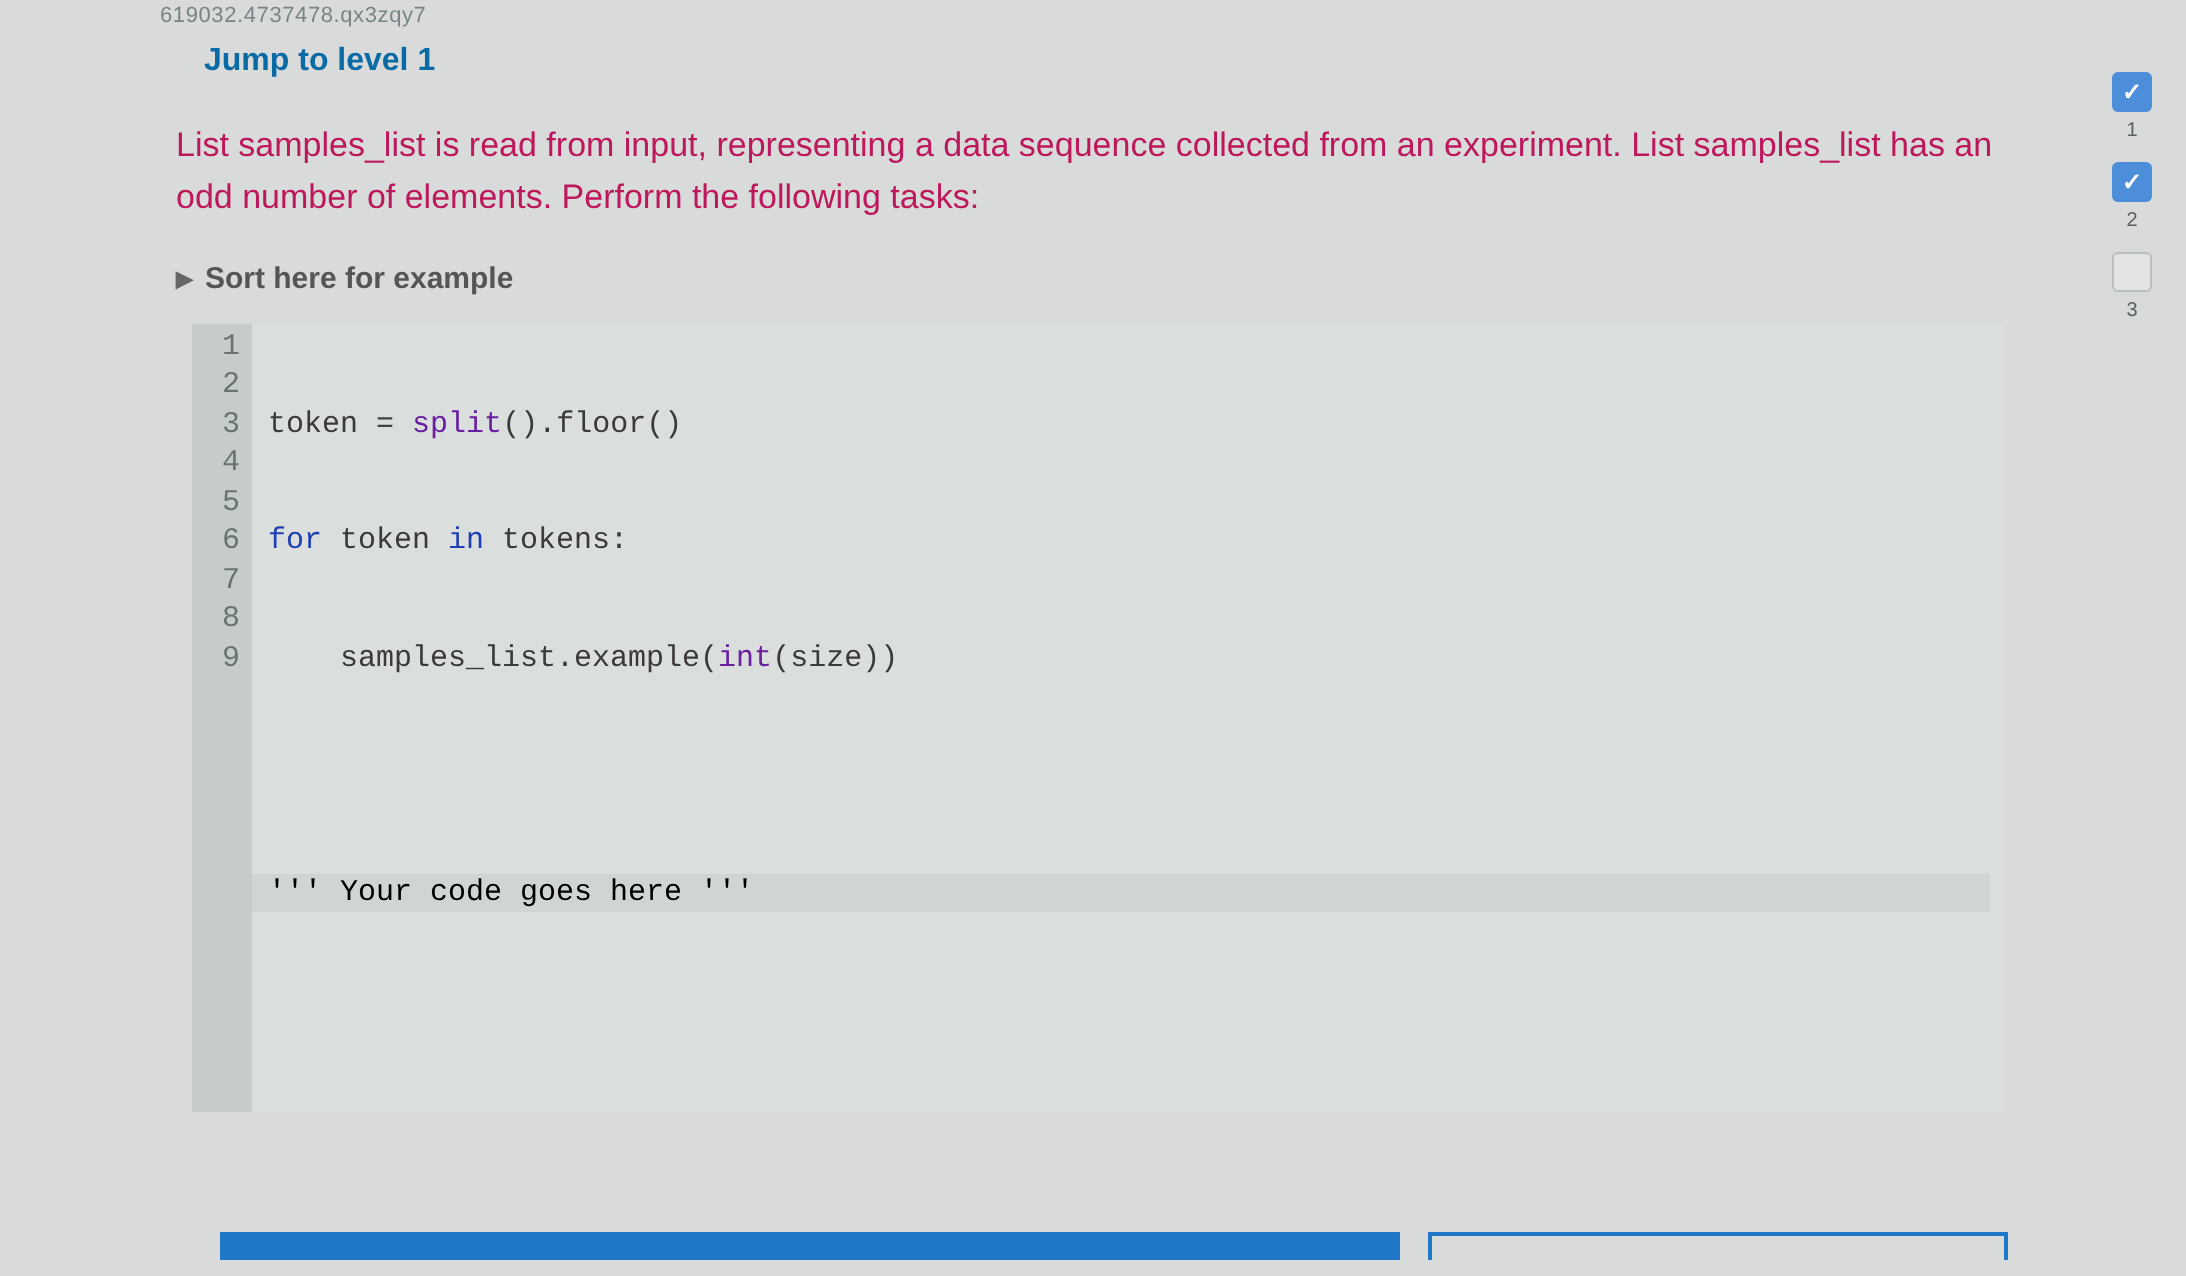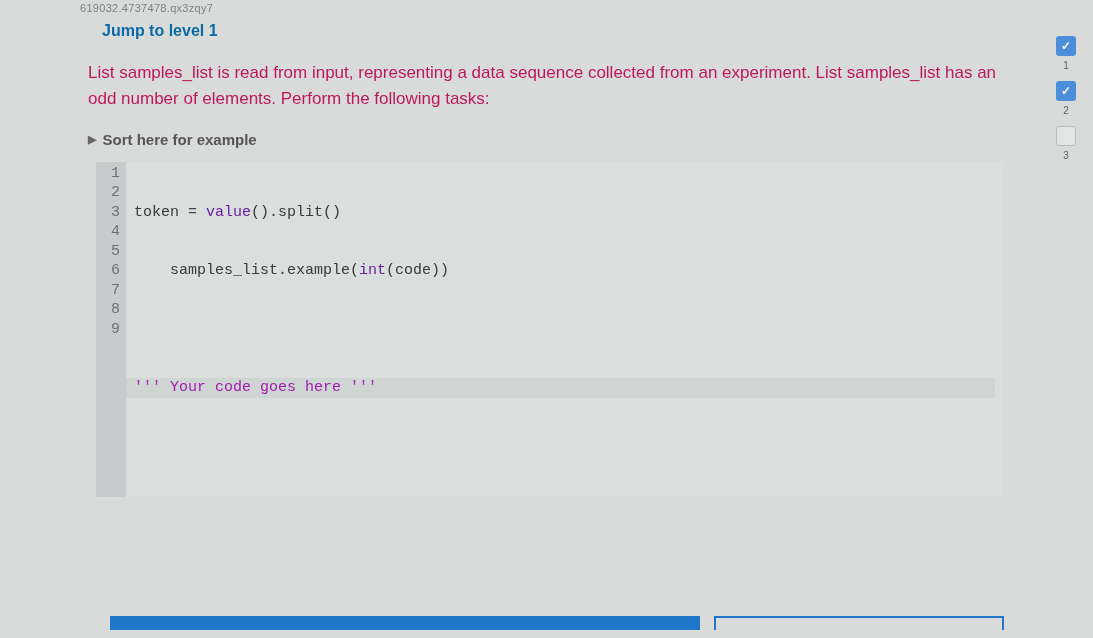--- a/index.html
+++ b/index.html
@@ -97,21 +97,21 @@
   }
   .code-lines .line { display: block; min-height: 1.3em; }
   .code-lines .highlight-line {
     background: #cfd5d3;
     margin-left: -8px;
     padding-left: 8px;
     width: calc(100% + 8px);
   }
   .kw  { color: #1e3fb3; }      
   .fn  { color: #6a1ea0; }
-  .str { color: #a21caf; }      
+  .str { color: #000000; }      
   .op  { color: #444; }
   .ident { color: #3a3a3a; }
   .bottom-bar {
     position: absolute;
     left: 110px;
     bottom: 8px;
     height: 14px;
     width: 590px;
     background: #1f77c9;
   }
@@ -187,22 +187,23 @@
         <div>2</div>
         <div>3</div>
         <div>4</div>
         <div>5</div>
         <div>6</div>
         <div>7</div>
         <div>8</div>
         <div>9</div>
       </div>
       <div class="code-lines">
-        <span class="line"><span class="ident">token </span><span class="op">=</span><span> </span><span class="fn">value</span><span class="ident">().split()</span></span>
-        <span class="line"><span>    </span><span class="ident">samples_list.example(</span><span class="fn">int</span><span class="ident">(code))</span></span>
+        <span class="line"><span class="ident">token </span><span class="op">=</span><span> </span><span class="fn">split</span><span class="ident">().floor()</span></span>
+        <span class="line"><span class="kw">for</span><span class="ident"> token </span><span class="kw">in</span><span class="ident"> tokens:</span></span>
+        <span class="line"><span>    </span><span class="ident">samples_list.example(</span><span class="fn">int</span><span class="ident">(size))</span></span>
         <span class="line"></span>
         <span class="line highlight-line"><span class="str">''' Your code goes here '''</span></span>
         
         
         
       </div>
     </div>
   </div>
 
   <div class="bottom-bar"></div>

